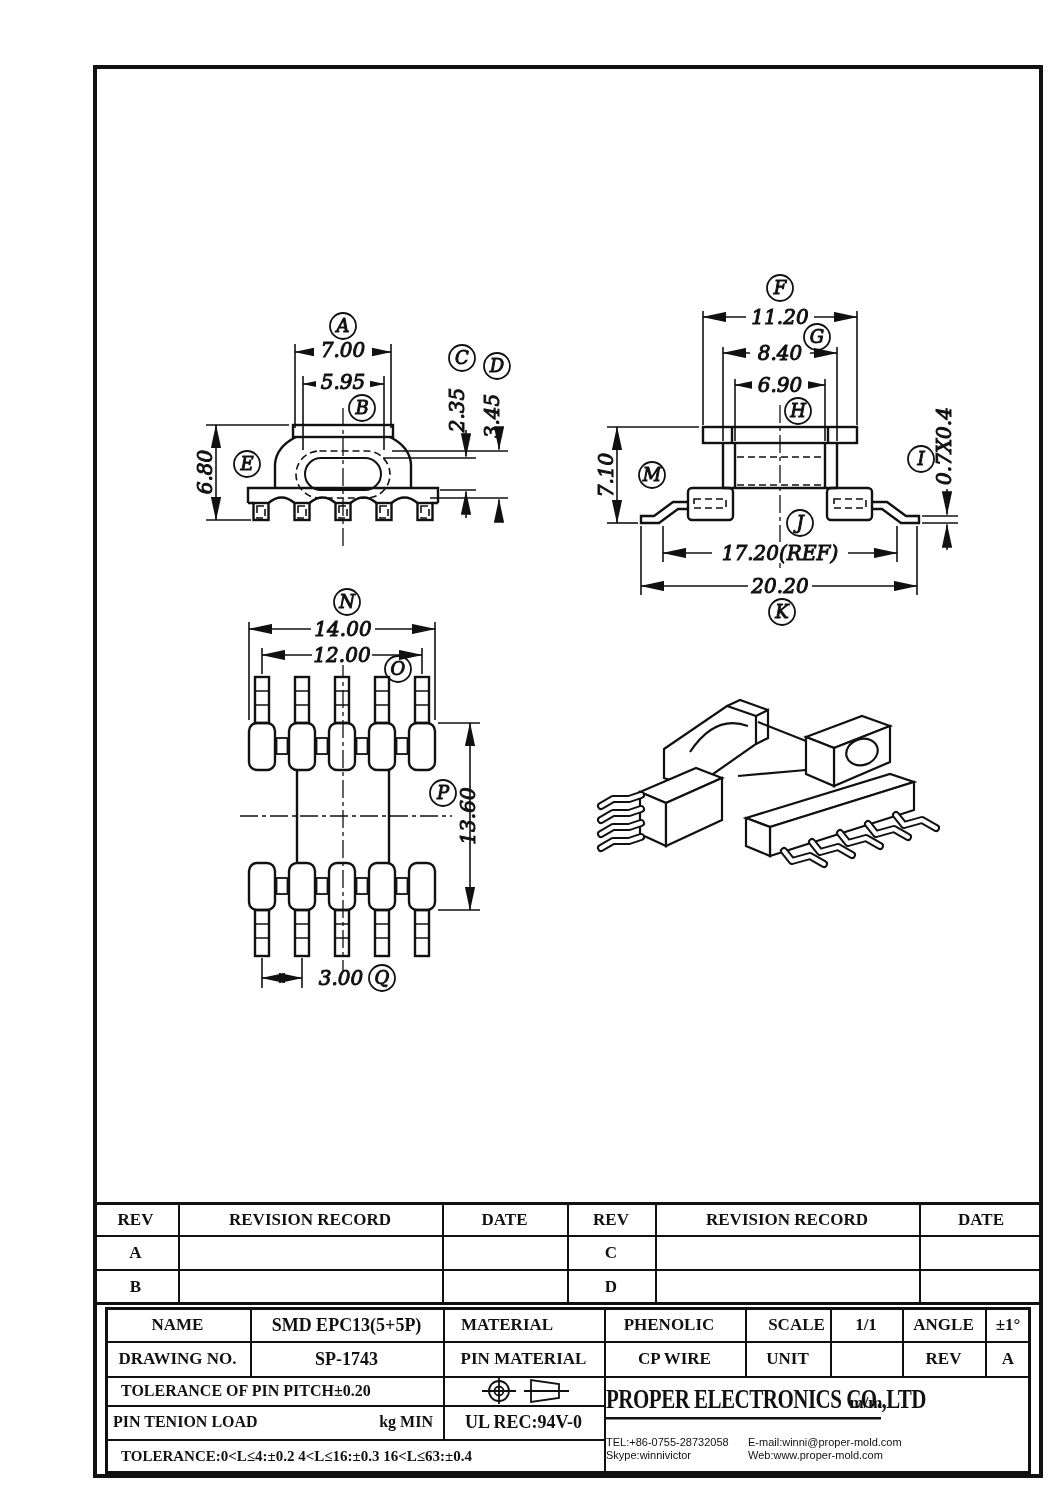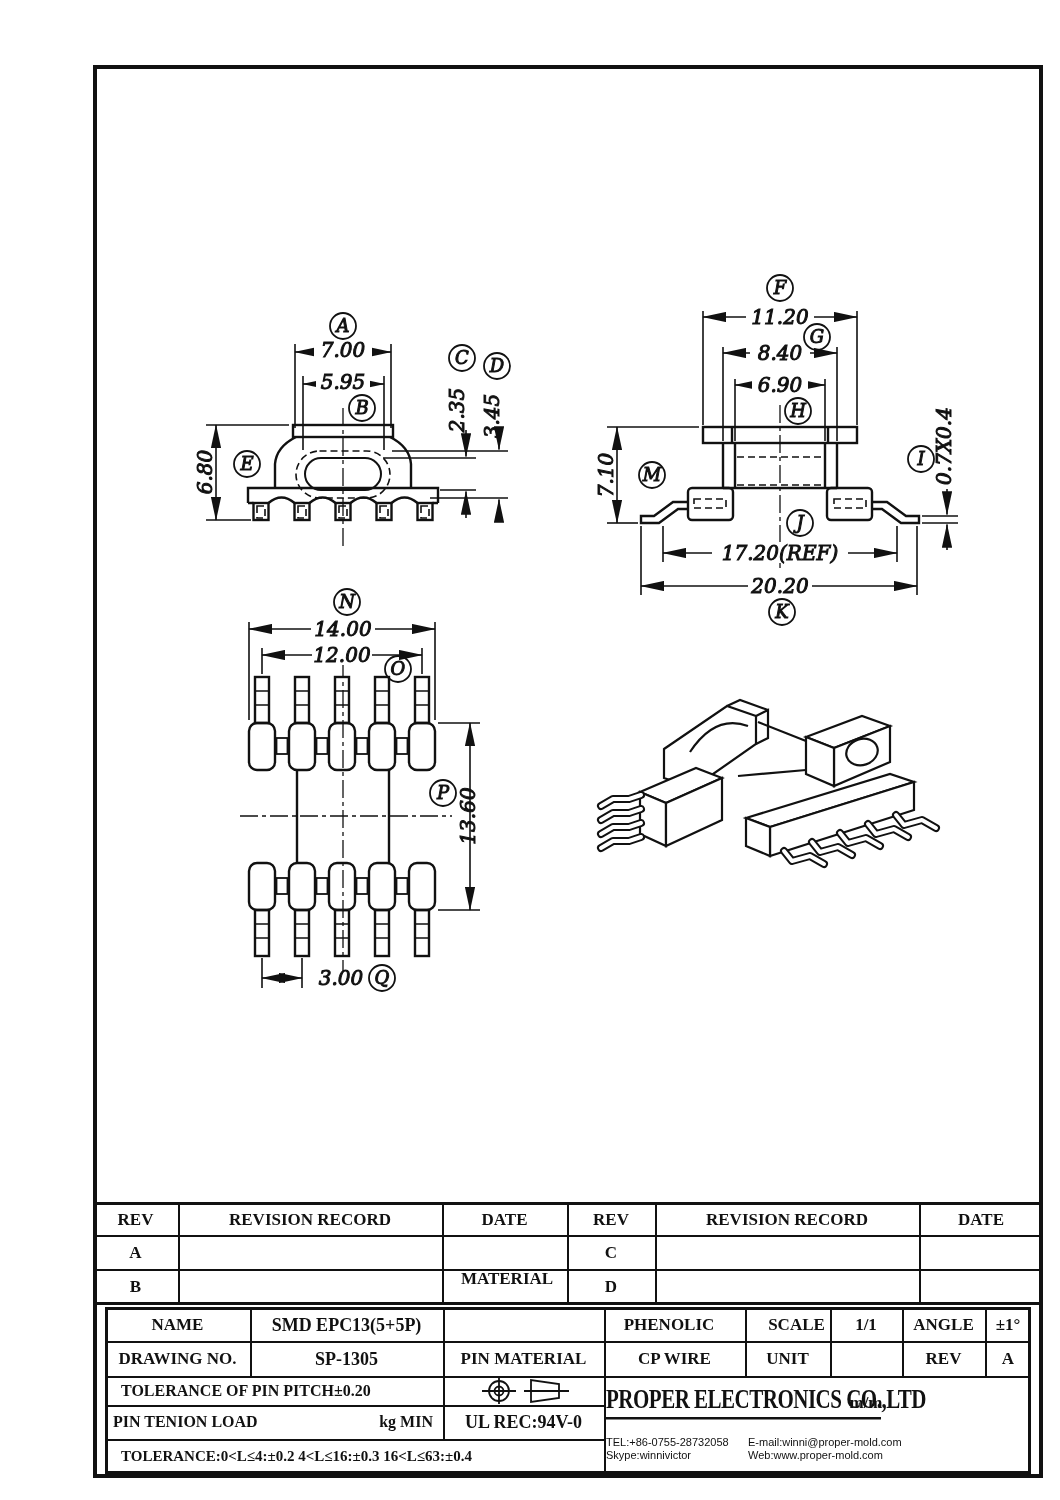--- a/index.html
+++ b/index.html
@@ -329,29 +329,29 @@
     <div class="vline" style="left:250px;top:1307px;width:2px;height:69px;"></div>
     <div class="vline" style="left:443px;top:1307px;width:2px;height:132px;"></div>
     <div class="vline" style="left:604px;top:1307px;width:2px;height:167px;"></div>
     <div class="vline" style="left:745px;top:1307px;width:2px;height:69px;"></div>
     <div class="vline" style="left:830px;top:1307px;width:2px;height:69px;"></div>
     <div class="vline" style="left:902px;top:1307px;width:2px;height:69px;"></div>
     <div class="vline" style="left:985px;top:1307px;width:2px;height:69px;"></div>
 
     <div class="cellTxt" style="left:105px;top:1309px;width:145px;height:32px;">NAME</div>
     <div class="cellTxt" style="left:250px;top:1309px;width:193px;height:32px;font-size:18px;">SMD EPC13(5+5P)</div>
-    <div class="cellTxt" style="left:443px;top:1263px;width:128px;height:32px;">MATERIAL</div>
+    <div class="cellTxt" style="left:443px;top:1309px;width:128px;height:32px;">MATERIAL</div>
     <div class="cellTxt" style="left:604px;top:1309px;width:130px;height:32px;">PHENOLIC</div>
     <div class="cellTxt" style="left:745px;top:1309px;width:103px;height:32px;">SCALE</div>
     <div class="cellTxt" style="left:830px;top:1309px;width:72px;height:32px;">1/1</div>
     <div class="cellTxt" style="left:902px;top:1309px;width:83px;height:32px;">ANGLE</div>
     <div class="cellTxt" style="left:985px;top:1309px;width:46px;height:32px;">±1°</div>
 
     <div class="cellTxt" style="left:105px;top:1343px;width:145px;height:32px;">DRAWING NO.</div>
-    <div class="cellTxt" style="left:250px;top:1343px;width:193px;height:32px;font-size:18px;">SP-1305</div>
+    <div class="cellTxt" style="left:250px;top:1343px;width:193px;height:32px;font-size:18px;">SP-1743</div>
     <div class="cellTxt" style="left:443px;top:1343px;width:161px;height:32px;">PIN MATERIAL</div>
     <div class="cellTxt" style="left:604px;top:1343px;width:141px;height:32px;">CP WIRE</div>
     <div class="cellTxt" style="left:745px;top:1343px;width:85px;height:32px;border-radius:11px;">UNIT</div>
     <div class="cellTxt" style="left:830px;top:1343px;width:72px;height:32px;margin-top:44px;">m/m</div>
     <div class="cellTxt" style="left:902px;top:1343px;width:83px;height:32px;">REV</div>
     <div class="cellTxt" style="left:985px;top:1343px;width:46px;height:32px;">A</div>
 
     <div class="cellTxt leftTxt" style="left:105px;top:1378px;width:338px;height:26px;font-size:16px;">TOLERANCE OF PIN PITCH±0.20</div>
     <div style="position:absolute;left:443px;top:1378px;width:161px;height:26px;display:flex;align-items:center;justify-content:center;">
       <svg width="110" height="26" viewBox="0 0 110 26">

